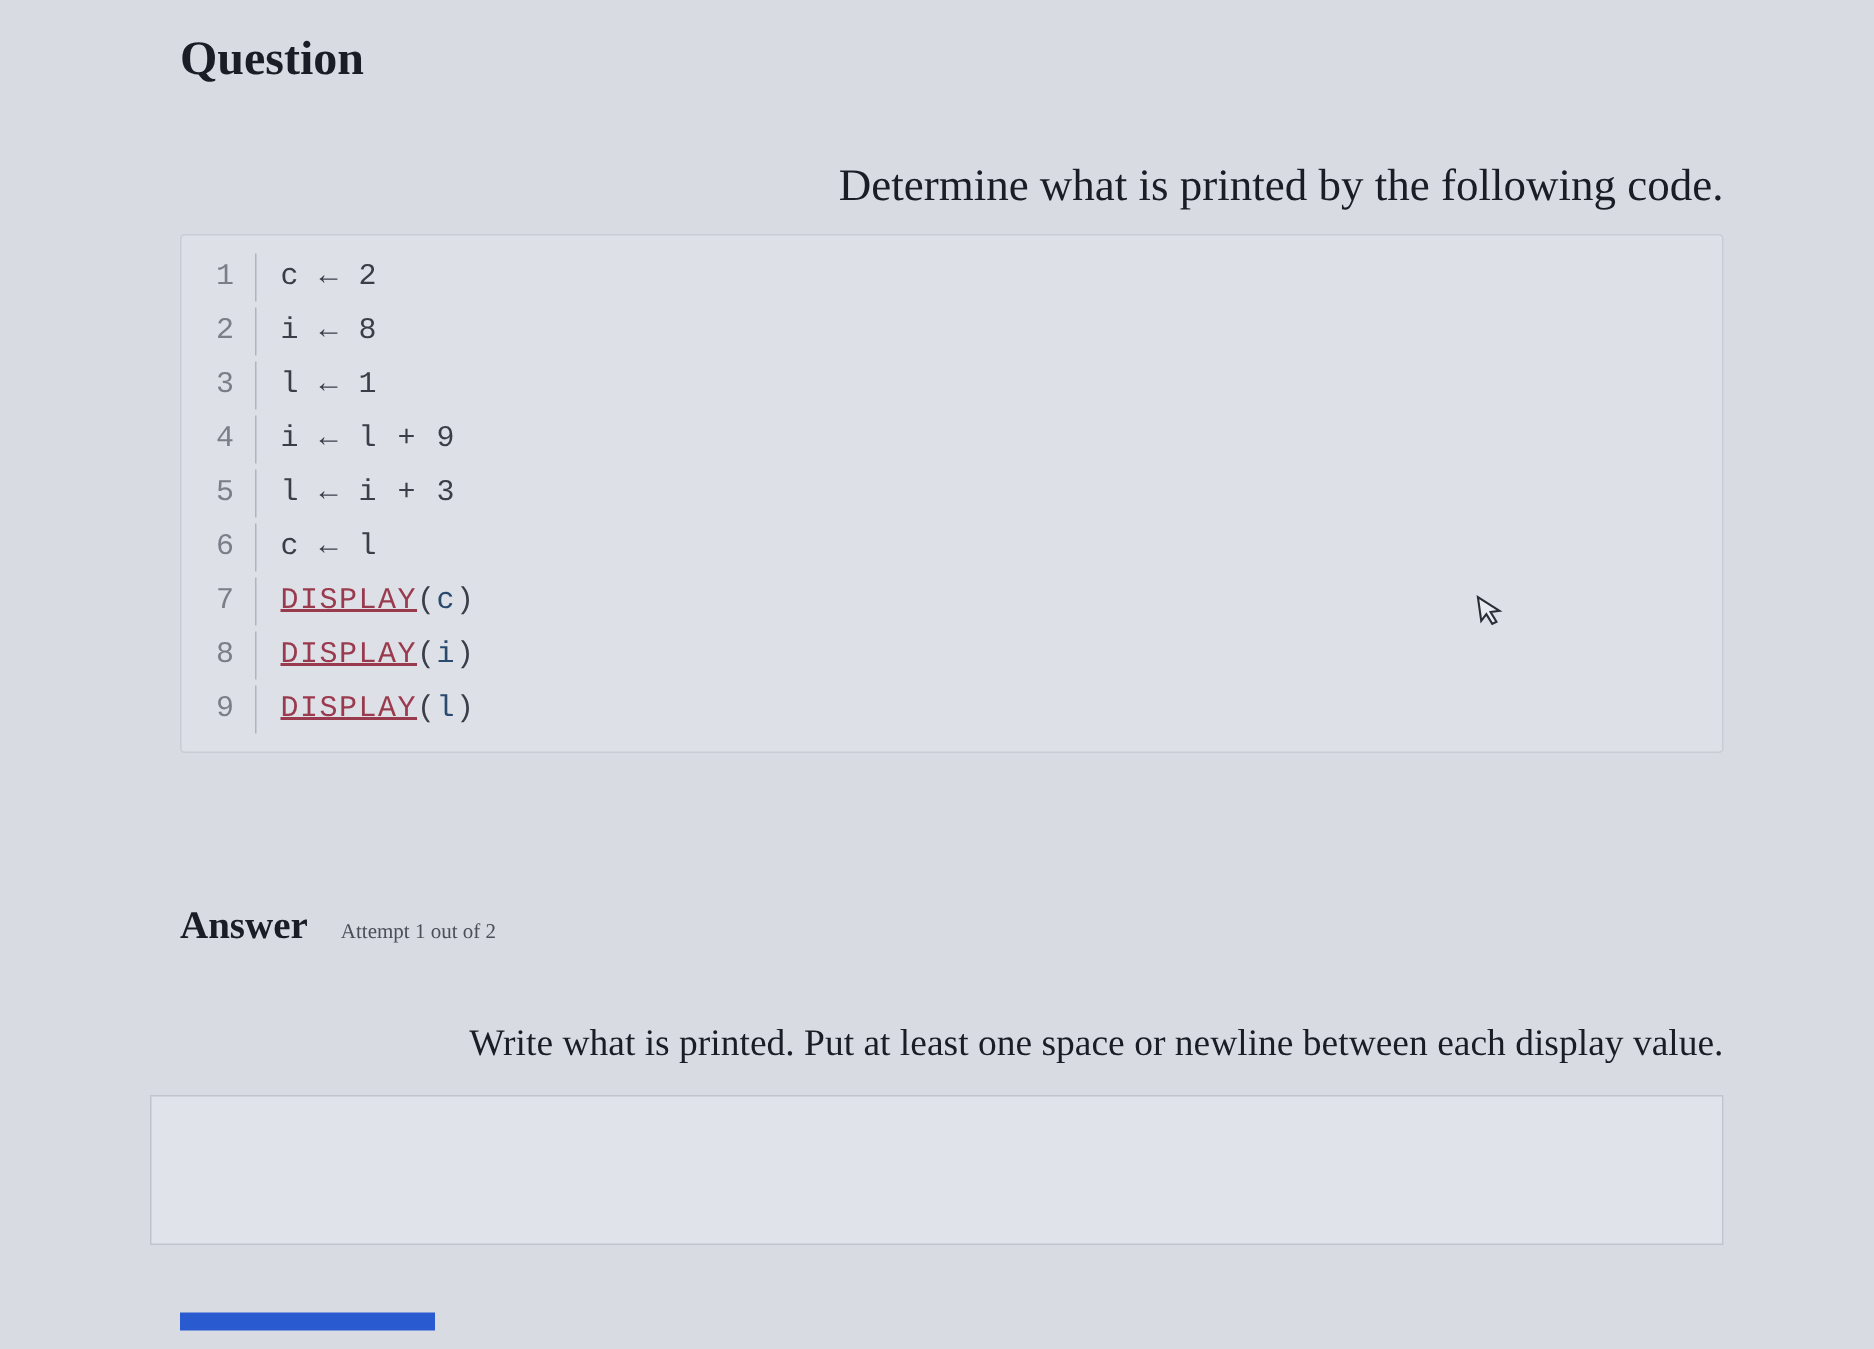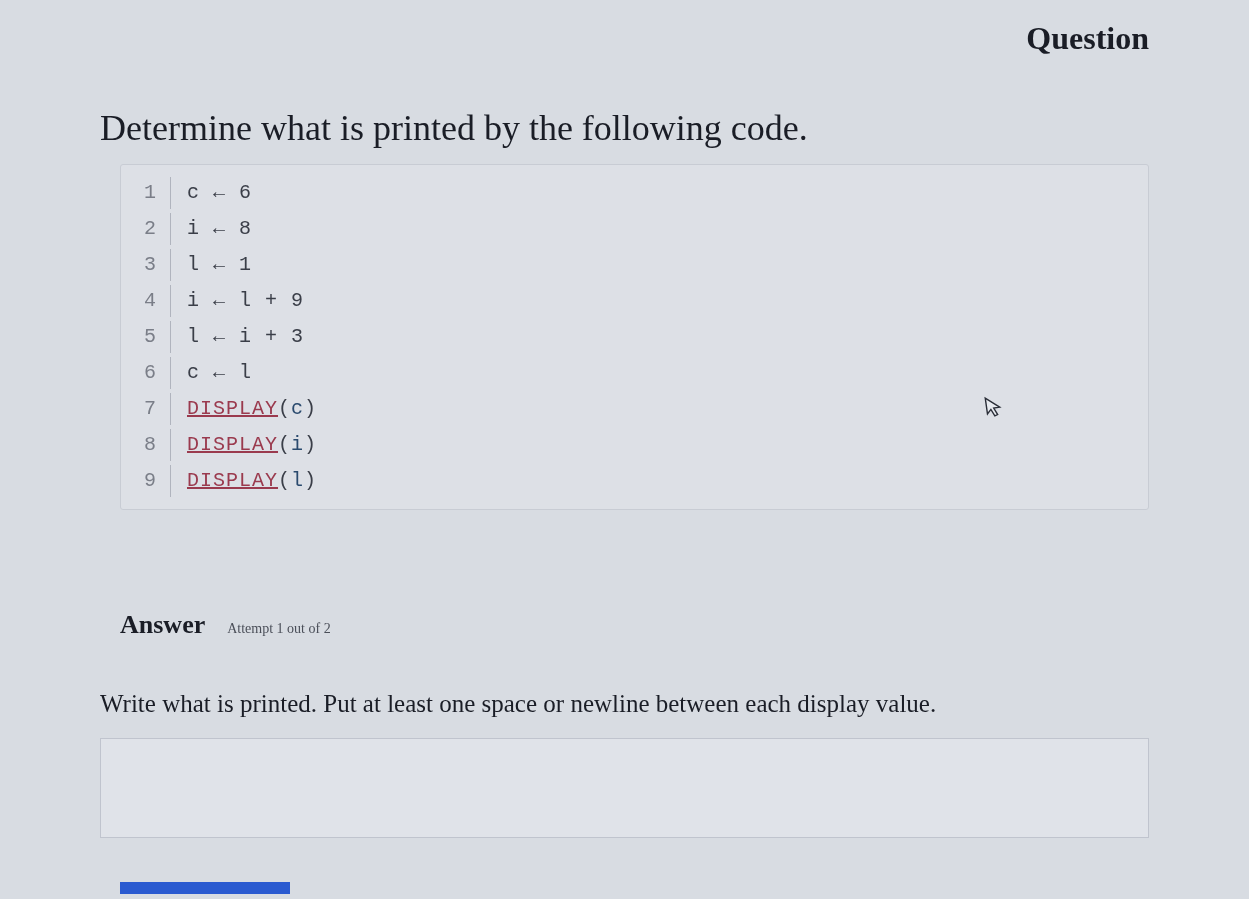--- a/index.html
+++ b/index.html
@@ -13,26 +13,26 @@
       color: #2a2e38;
       padding: 20px 100px 0 100px;
       min-height: 899px;
     }
     .question-header {
       font-size: 32px;
       font-weight: bold;
       margin-bottom: 50px;
       margin-left: 20px;
       color: #1a1d26;
-      text-align: right;
     }
     .prompt-text {
-      font-size: 36px;
+      font-size: 30px;
       color: #1a1d26;
       margin-bottom: 15px;
+      text-align: right;
     }
     .code-block {
       background: #dde0e6;
       border: 1px solid #c8ccd4;
       border-radius: 3px;
       padding: 10px 0;
       margin-left: 20px;
       margin-bottom: 100px;
       font-family: 'Courier New', Consolas, monospace;
     }
@@ -75,20 +75,21 @@
       margin-right: 18px;
     }
     .attempt-text {
       font-size: 14px;
       color: #4a4e58;
     }
     .instruction-text {
       font-size: 25px;
       color: #1a1d26;
       margin-bottom: 20px;
+      text-align: right;
     }
     .answer-input {
       width: 100%;
       height: 100px;
       border: 1px solid #c0c4ce;
       background: #e0e3e9;
       font-size: 20px;
       padding: 12px;
       font-family: inherit;
       resize: none;
@@ -113,21 +114,21 @@
 </head>
 <body>
 
 <div>
   <h2 class="question-header">Question</h2>
   <p class="prompt-text">Determine what is printed by the following code.</p>
 
   <div class="code-block">
     <div class="code-line">
       <span class="line-no">1</span>
-      <span class="code-content">c ← 6</span>
+      <span class="code-content">c ← 2</span>
     </div>
     <div class="code-line">
       <span class="line-no">2</span>
       <span class="code-content">i ← 8</span>
     </div>
     <div class="code-line">
       <span class="line-no">3</span>
       <span class="code-content">l ← 1</span>
     </div>
     <div class="code-line">

